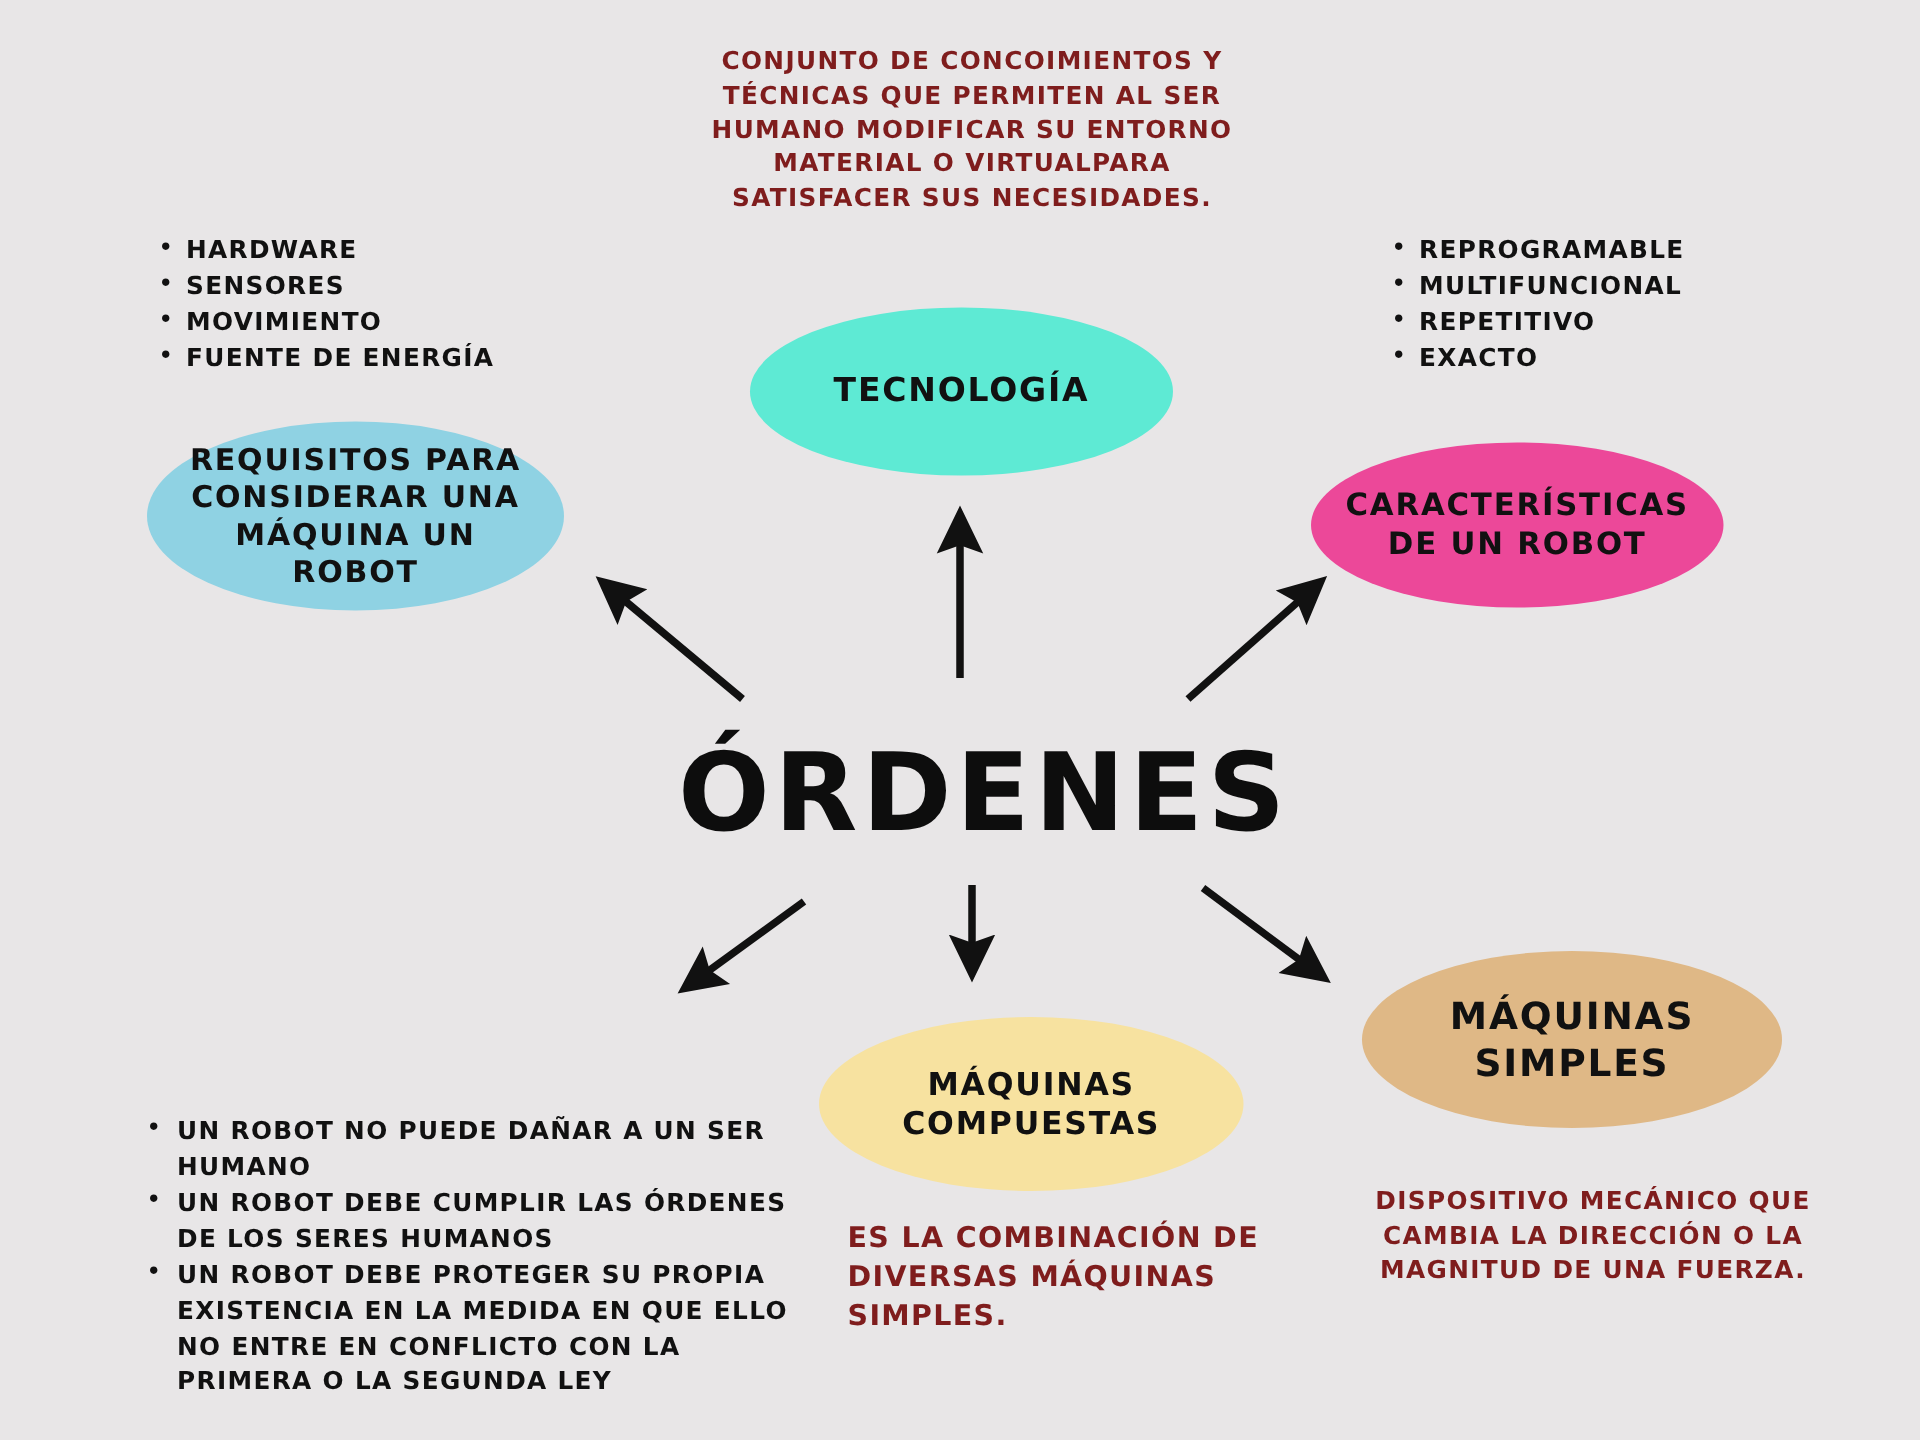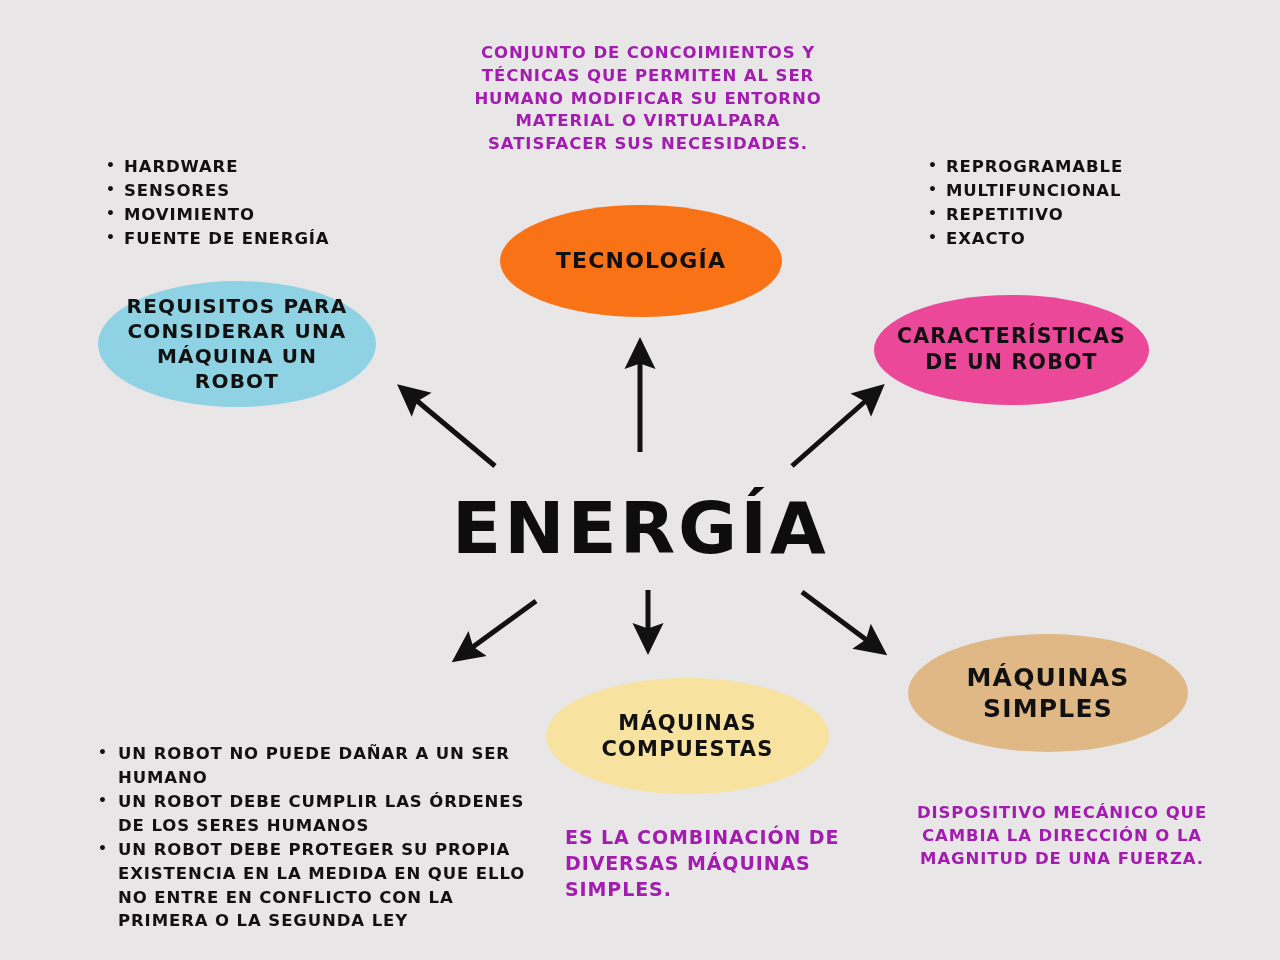--- a/index.html
+++ b/index.html
@@ -39,22 +39,21 @@
     letter-spacing: 3px;
     color: #0d0d0d;
     white-space: nowrap;
   }
   .textblock {
     position: absolute;
     font-weight: bold;
     letter-spacing: 0.9px;
     line-height: 1.38;
     text-transform: uppercase;
-    color: #a21caf;
-    margin-top: 12px;
+    color: #7f1d1d;
   }
   .bullets {
     position: absolute;
     margin: 0;
     padding: 0;
     list-style: none;
     font-weight: bold;
     letter-spacing: 0.9px;
     line-height: 1.45;
     text-transform: uppercase;
@@ -102,25 +101,25 @@
 
     <line x1="792" y1="466" x2="878" y2="390" stroke="#111111" stroke-width="5" marker-end="url(#ah)"></line>
 
     <line x1="536" y1="601" x2="459" y2="657" stroke="#111111" stroke-width="5" marker-end="url(#ah)"></line>
 
     <line x1="648" y1="590" x2="648" y2="646" stroke="#111111" stroke-width="5" marker-end="url(#ah)"></line>
 
     <line x1="802" y1="592" x2="880" y2="650" stroke="#111111" stroke-width="5" marker-end="url(#ah)"></line>
   </svg>
 
-  <div class="center-title" style="left:452px; top:486px; font-size:72px;">ENERGÍA</div>
+  <div class="center-title" style="left:452px; top:486px; font-size:72px;">ÓRDENES</div>
 
   <div class="textblock" style="left:458px; top:30px; width:380px; text-align:center; font-size:16.5px;">CONJUNTO DE CONCOIMIENTOS Y TÉCNICAS QUE PERMITEN AL SER HUMANO MODIFICAR SU ENTORNO MATERIAL O VIRTUALPARA SATISFACER SUS NECESIDADES.</div>
 
-  <div class="node" style="left:500px; top:205px; width:282px; height:112px; background:#f97316;">
+  <div class="node" style="left:500px; top:205px; width:282px; height:112px; background:#5eead4;">
     <span class="node-label" style="font-size:22px;">TECNOLOGÍA</span>
   </div>
 
   <ul class="bullets" style="left:104px; top:155px; width:300px; font-size:16.5px;">
     <li>HARDWARE</li>
     <li>SENSORES</li>
     <li>MOVIMIENTO</li>
     <li>FUENTE DE ENERGÍA</li>
   </ul>
 

